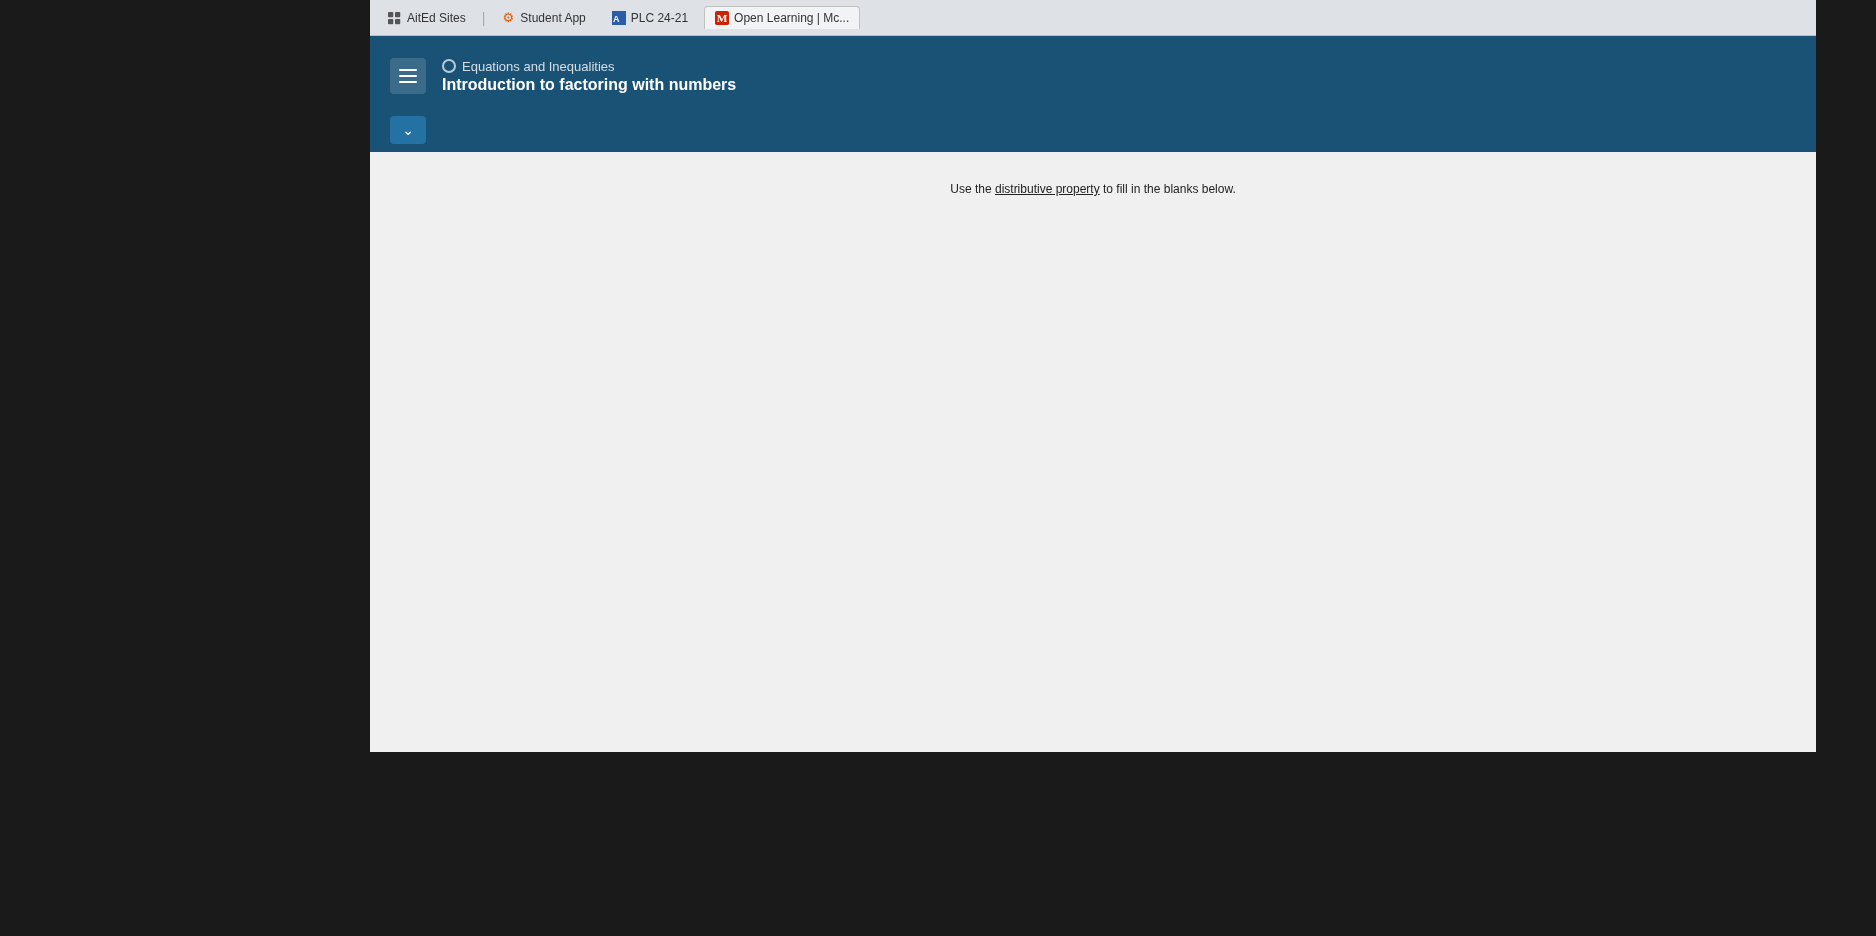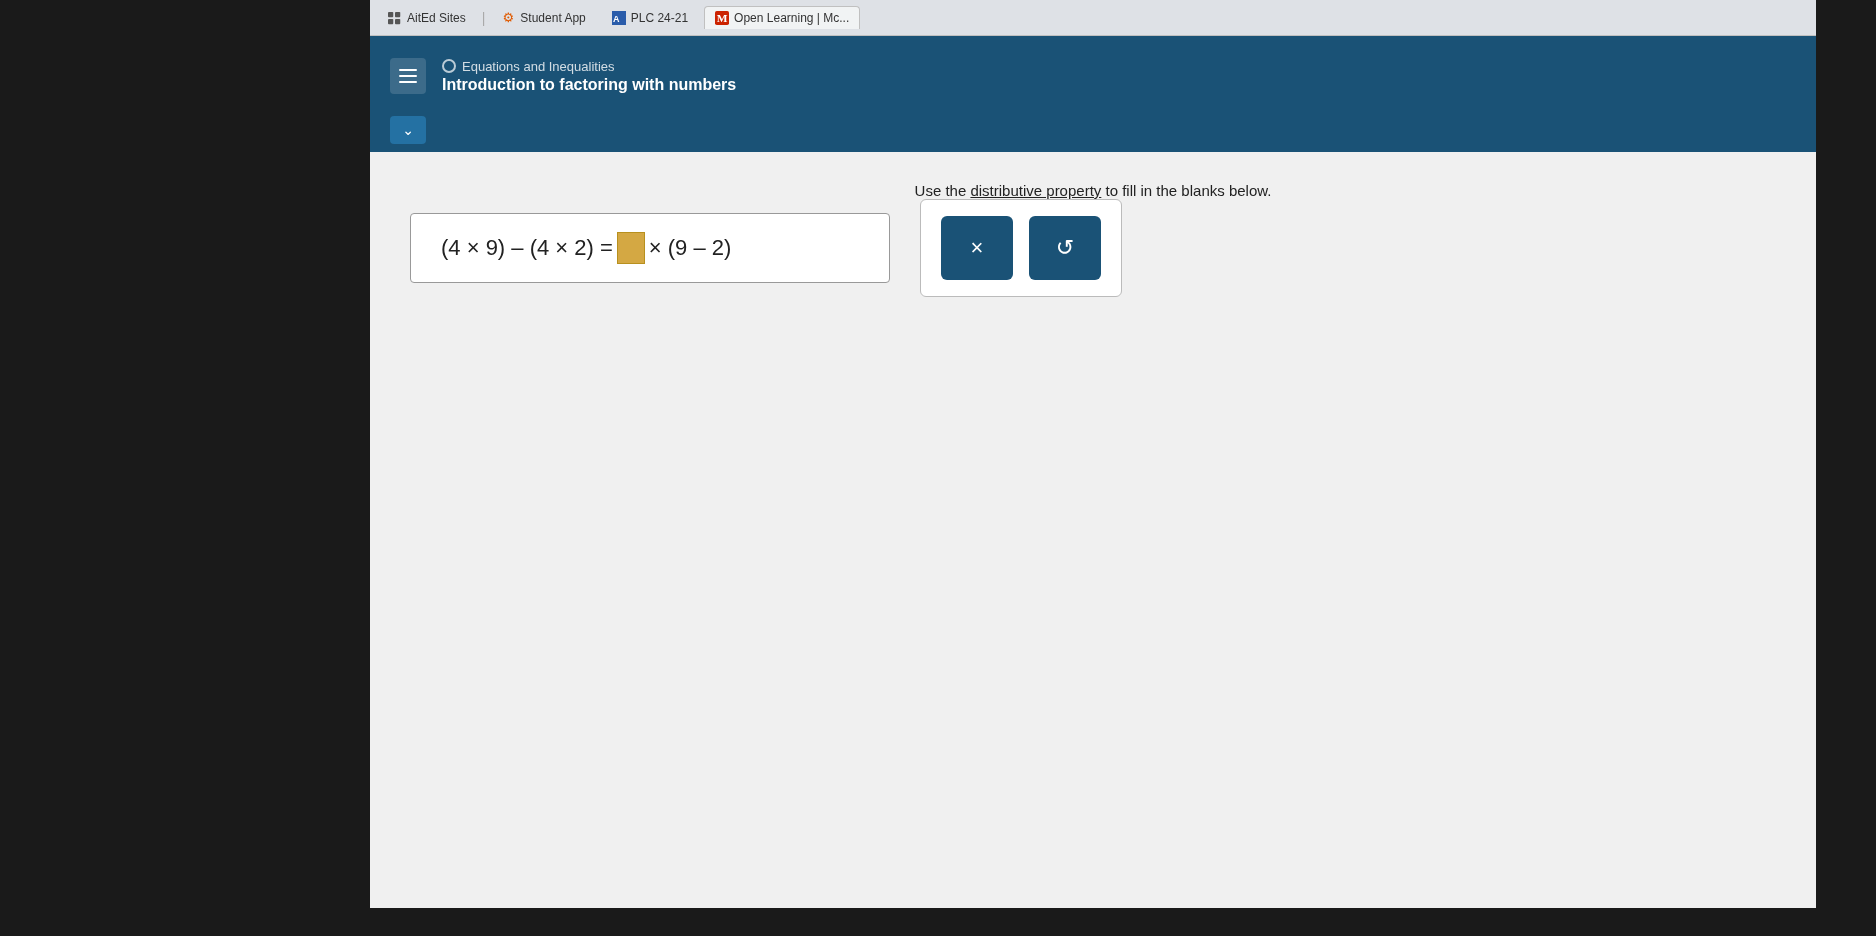--- a/index.html
+++ b/index.html
@@ -25,21 +25,21 @@
     .right-dark {
       width: 60px;
       height: 936px;
       background: #1a1a1a;
       flex-shrink: 0;
     }
 
     
     .browser-area {
       flex: 1;
-      height: 908px;
+      height: 752px;
       display: flex;
       flex-direction: column;
       background: #e8e8e8;
     }
 
     
     .tab-bar {
       height: 36px;
       background: #dee1e6;
       display: flex;
@@ -182,22 +182,23 @@
     }
 
     
     .main-content {
       flex: 1;
       padding: 30px 40px;
       background: #f0f0f0;
     }
 
     .instruction-text {
-      font-size: 15px;
+      font-size: 12px;
       color: #222;
+      margin-bottom: 30px;
       font-weight: 400;
     }
 
     .underline-link {
       text-decoration: underline;
       color: #222;
     }
 
     
     .equation-area {
@@ -333,38 +334,20 @@
         <span>⌄</span>
       </div>
     </div>
 
     <div class="main-content">
 
       <div class="instruction-text">
         <span>Use the </span><span class="underline-link">distributive property</span><span> to fill in the blanks below.</span>
       </div>
 
-      <div class="equation-area">
-
-        <div class="equation-box">
-          <span>(4 × 9) – (4 × 2) =</span>
-          <span class="answer-blank"></span>
-          <span> × (9 – 2)</span>
-        </div>
-
-        <div class="action-panel">
-          <div class="action-btn x-btn">
-            <span>×</span>
-          </div>
-          <div class="action-btn undo-btn">
-            <span>↺</span>
-          </div>
-        </div>
-
-      </div>
 
     </div>
 
   </div>
 
 </div>
 
 <div class="right-dark"></div>
 
 </body></html>

